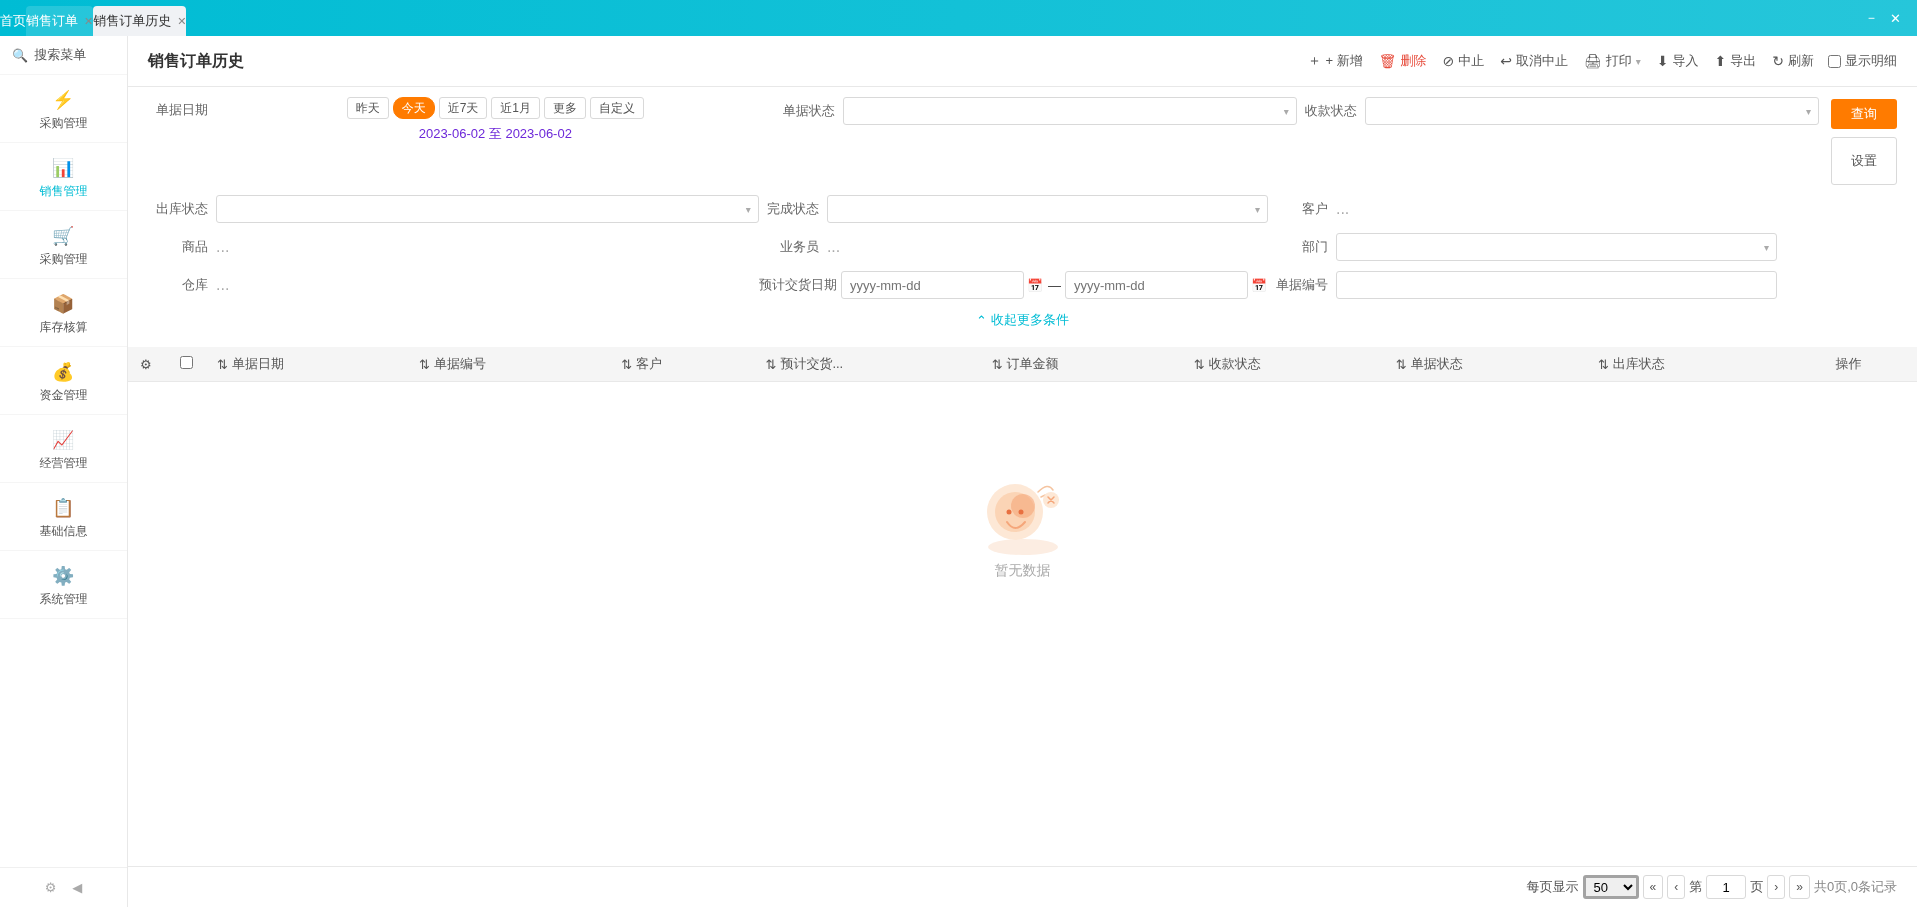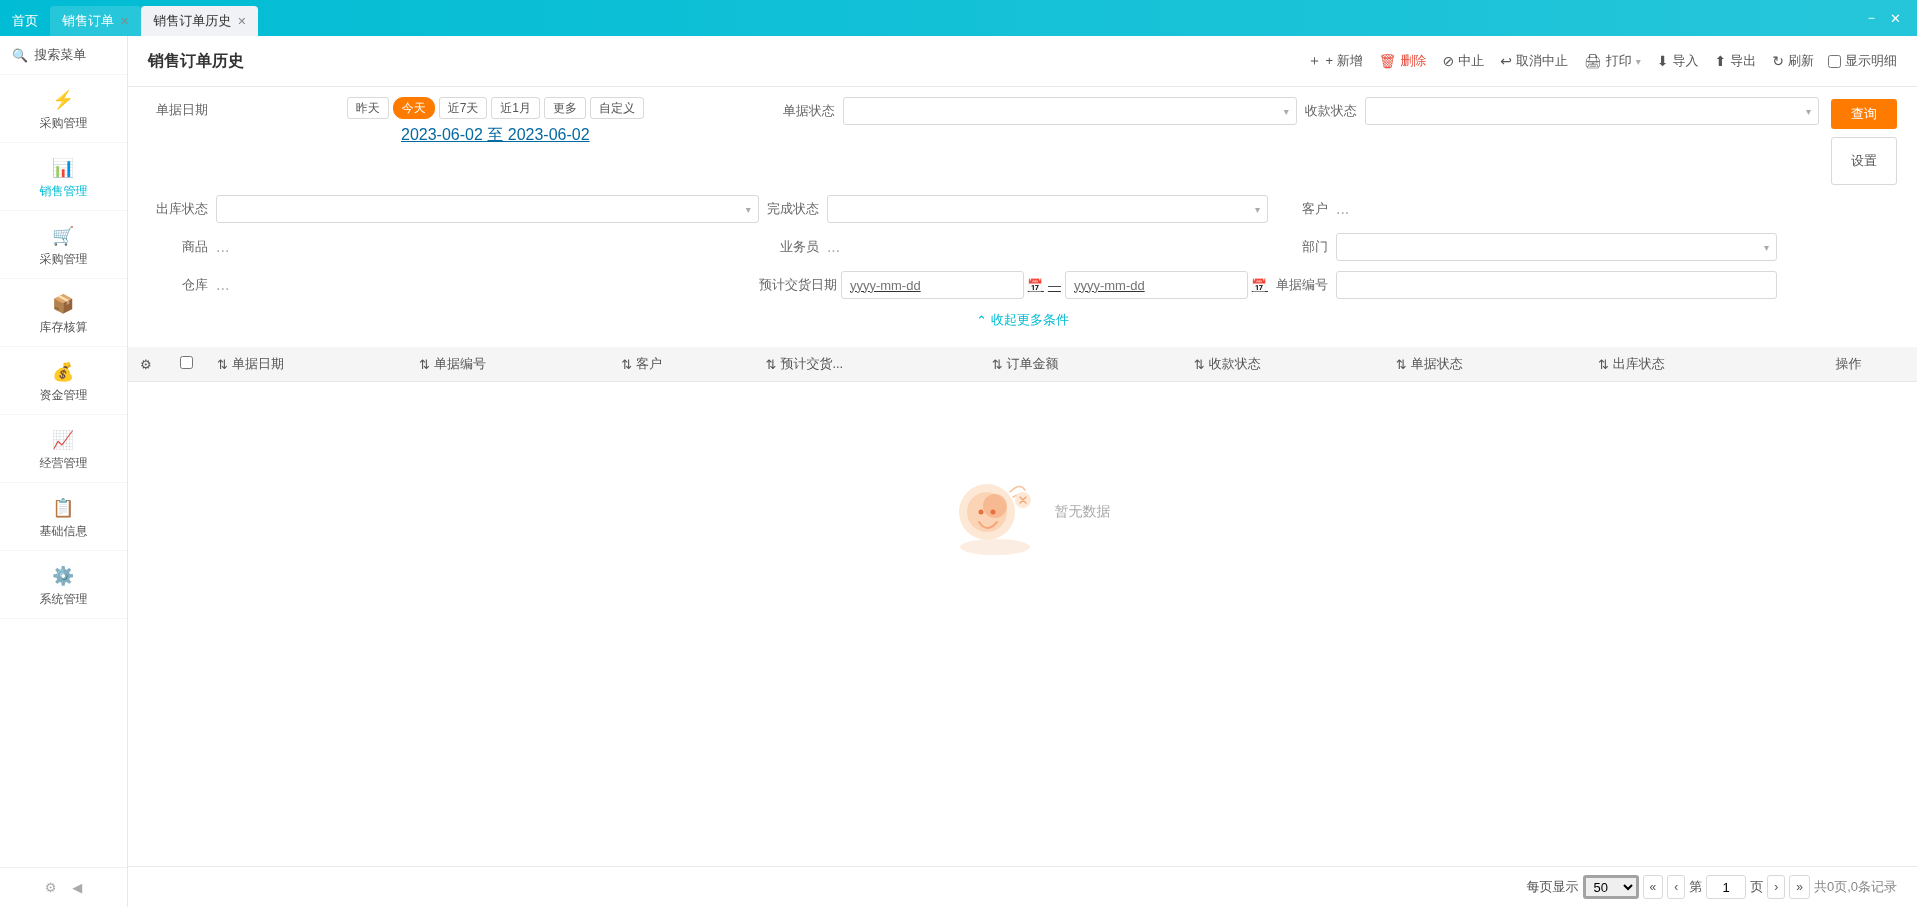--- a/index.html
+++ b/index.html
@@ -1,21 +1,21 @@
 <!DOCTYPE html>
 <html><head>
   <meta charset="utf-8">
   <style>
     * { box-sizing: border-box; margin: 0; padding: 0; }
     body { font-family: "Microsoft YaHei", "PingFang SC", sans-serif; font-size: 13px; background: #f0f2f5; color: #333; display: flex; flex-direction: column; height: 100vh; overflow: hidden; }
 
     
     .top-bar { background: linear-gradient(90deg, #00bcd4, #26c6da); height: 36px; display: flex; align-items: center; justify-content: space-between; padding: 0 0 0 0; flex-shrink: 0; }
     .tabs-area { display: flex; align-items: flex-end; height: 100%; }
-    .tab { display: flex; align-items: center; padding: 0 12px; height: 30px; background: rgba(255,255,255,0.15); color: #fff; cursor: pointer; font-size: 13px; margin-top: 6px; border-radius: 4px 4px 0 0; gap: 6px; }
+    .tab { display: flex; align-items: center; padding: 0 0; height: 30px; background: rgba(255,255,255,0.15); color: #fff; cursor: pointer; font-size: 13px; margin-top: 6px; border-radius: 4px 4px 0 0; gap: 6px; }
     .tab.active { background: #f0f2f5; color: #333; }
     .tab .close-icon { font-size: 11px; color: #888; cursor: pointer; }
     .tab.active .close-icon { color: #888; }
     .tab-home { background: transparent; color: #fff; border-radius: 4px 4px 0 0; }
     .top-right { display: flex; align-items: center; gap: 12px; padding-right: 16px; color: #fff; font-size: 13px; }
     .top-right-btn { color: #fff; cursor: pointer; font-size: 13px; }
 
     
     .main-layout { display: flex; flex: 1; overflow: hidden; }
 
@@ -43,37 +43,37 @@
     .filter-item { display: flex; align-items: center; flex: 1; gap: 8px; min-height: 28px; }
     .filter-label { color: #666; font-size: 13px; white-space: nowrap; min-width: 60px; text-align: right; }
     .filter-control { flex: 1; display: flex; align-items: center; gap: 4px; }
     .filter-input { border: 1px solid #d9d9d9; border-radius: 3px; padding: 3px 8px; font-size: 13px; color: #333; background: #fff; outline: none; height: 28px; min-width: 0; flex: 1; }
     .filter-select { border: 1px solid #d9d9d9; border-radius: 3px; padding: 3px 8px; font-size: 13px; color: #333; background: #fff; outline: none; height: 28px; width: 100%; cursor: pointer; appearance: none; }
     .select-wrapper { flex: 1; position: relative; display: flex; align-items: center; }
     .select-wrapper .chevron { position: absolute; right: 8px; color: #aaa; font-size: 10px; pointer-events: none; }
     .date-btns { display: flex; align-items: center; gap: 4px; flex-wrap: wrap; border-radius: 11px; }
     .date-btn { padding: 2px 8px; border-radius: 3px; border: 1px solid #d9d9d9; background: #fff; font-size: 12px; cursor: pointer; color: #555; height: 22px; display: flex; align-items: center; }
     .date-btn.active { background: #ff7b00; color: #fff; border-color: #ff7b00; border-radius: 10px; }
-    .date-range { font-size: 16px; color: #0369a1; margin-top: 2px; text-decoration: underline; }
+    .date-range { font-size: 13px; color: #6d28d9; margin-top: 2px; }
 
     
     .more-conditions { display: flex; justify-content: center; align-items: center; gap: 4px; color: #00bcd4; font-size: 13px; cursor: pointer; padding: 2px 0 0; }
     .btn-query { background: #ff7b00; color: #fff; border: none; border-radius: 3px; padding: 4px 20px; font-size: 13px; cursor: pointer; height: 30px; }
     .btn-settings { background: #fff; color: #555; border: 1px solid #d9d9d9; border-radius: 3px; padding: 4px 16px; font-size: 13px; cursor: pointer; height: 48px; }
 
     
     .table-area { flex: 1; overflow: auto; background: #fff; margin: 0; }
     .data-table { width: 100%; border-collapse: collapse; }
     .data-table th { background: #f5f5f5; padding: 8px 12px; text-align: left; font-size: 13px; color: #555; font-weight: normal; border-bottom: 1px solid #e8e8e8; white-space: nowrap; }
     .table-header-row { display: flex; align-items: center; gap: 4px; }
     .th-settings { width: 40px; text-align: center; }
     .th-check { width: 36px; text-align: center; }
 
     
-    .empty-state { display: flex; align-items: center; justify-content: center; padding: 80px 0; }
+    .empty-state { display: flex; flex-direction: column; align-items: center; justify-content: center; padding: 80px 0; }
     .empty-text { color: #aaa; font-size: 14px; }
 
     
     .pagination-bar { background: #fff; border-top: 1px solid #e8e8e8; padding: 8px 20px; display: flex; align-items: center; justify-content: flex-end; gap: 4px; flex-shrink: 0; }
     .pagination-item { font-size: 13px; color: #555; display: flex; align-items: center; gap: 4px; }
     .pagination-input { width: 40px; text-align: center; border: 1px solid #d9d9d9; border-radius: 3px; height: 24px; font-size: 13px; }
     .pagination-btn { cursor: pointer; color: #555; padding: 2px 6px; border: 1px solid #d9d9d9; border-radius: 3px; background: #fff; font-size: 12px; height: 24px; display: flex; align-items: center; }
     .per-page-select { border: 3px solid #a3a3a3; border-radius: 3px; height: 24px; font-size: 13px; padding: 0 4px; }
 
     
@@ -285,21 +285,21 @@
 
       <div class="filter-row">
         <div class="filter-item" style="flex:1.2;">
           <span class="filter-label">仓库</span>
           <div class="filter-control">
             <span class="filter-dots">...</span>
           </div>
         </div>
         <div class="filter-item" style="flex:1; gap:4px;">
           <span class="filter-label">预计交货日期</span>
-          <div class="filter-control" style="gap:4px;text-decoration:underline;">
+          <div class="filter-control" style="gap:4px;">
             <input class="filter-input" type="text" style="width: 100px;" placeholder="yyyy-mm-dd">
             <span style="color:#aaa;">📅</span>
             <span>—</span>
             <input class="filter-input" type="text" style="width: 100px;" placeholder="yyyy-mm-dd">
             <span style="color:#aaa;">📅</span>
           </div>
         </div>
         <div class="filter-item" style="flex:1;">
           <span class="filter-label">单据编号</span>
           <input class="filter-input" type="text" style="">

